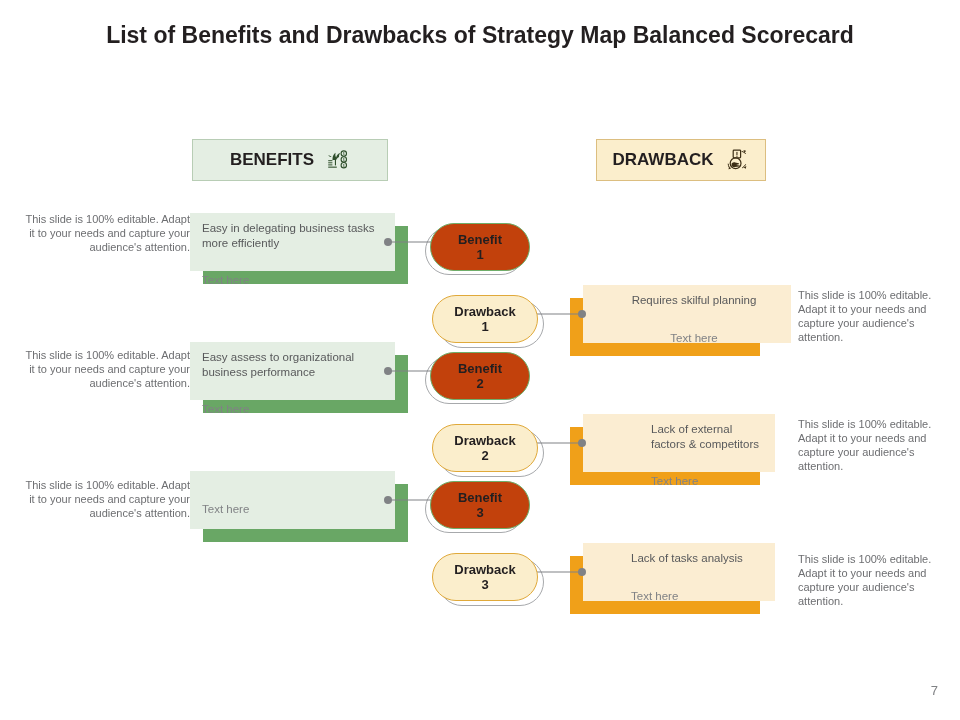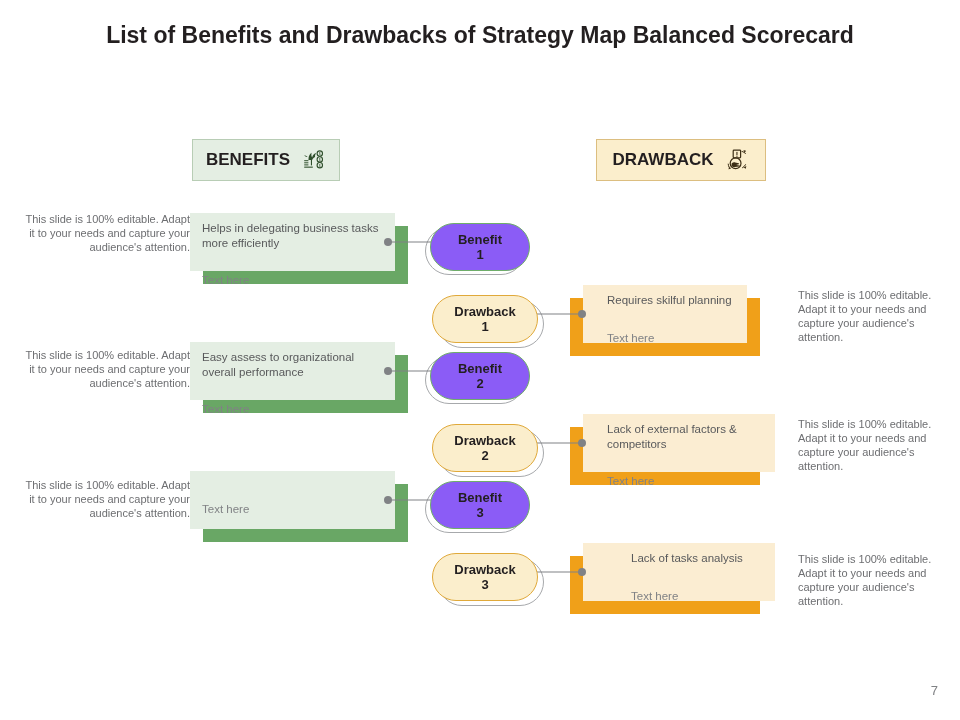--- a/index.html
+++ b/index.html
@@ -29,21 +29,21 @@
     display: flex;
     align-items: center;
     justify-content: center;
     gap: 10px;
     height: 42px;
     border-width: 1px;
     border-style: solid;
   }
   .hdr-label { font-size: 17px; font-weight: bold; color: #231f20; }
   .hdr-benefits {
-    left: 192px; top: 139px; width: 148px;
+    left: 192px; top: 139px; width: 196px;
     background: #e4eee3;
     border-color: #b8cdb5;
   }
   .hdr-drawback {
     left: 596px; top: 139px; width: 170px;
     background: #fbeecc;
     border-color: #dcbe80;
   }
   .hdr-icon { width: 26px; height: 26px; display:block; }
 
@@ -96,21 +96,21 @@
     display: flex;
     flex-direction: column;
     align-items: center;
     justify-content: center;
     font-size: 13px;
     font-weight: bold;
     color: #231f20;
     line-height: 15px;
     z-index: 4;
   }
-  .pill-green  { background: #8b5cf6; border-color: #6fae6a; }
+  .pill-green  { background: #c2410c; border-color: #6fae6a; }
   .pill-orange { background: #fbeecc; border-color: #e0a93a; }
 
   
   .arc {
     position: absolute;
     width: 100px; height: 48px;
     border-radius: 24px;
     border: 1.2px solid #a7a9ac;
     z-index: 2;
   }
@@ -191,51 +191,51 @@
   <div class="desc desc-left" style="top:348px">This slide is 100% editable. Adapt it to your needs and capture your audience's attention.</div>
   <div class="desc desc-left" style="top:478px">This slide is 100% editable. Adapt it to your needs and capture your audience's attention.</div>
 
   <div class="desc desc-right" style="top:288px">This slide is 100% editable. Adapt it to your needs and capture your audience's attention.</div>
   <div class="desc desc-right" style="top:417px">This slide is 100% editable. Adapt it to your needs and capture your audience's attention.</div>
   <div class="desc desc-right" style="top:552px">This slide is 100% editable. Adapt it to your needs and capture your audience's attention.</div>
 
   <div class="card card-green" style="left:190px; top:213px">
     <div class="shadow"></div>
     <div class="face">
-      <div class="card-title">Helps in delegating business tasks more efficiently</div>
+      <div class="card-title">Easy in delegating business tasks more efficiently</div>
       <div class="card-sub">Text here</div>
     </div>
   </div>
 
   <div class="card card-green" style="left:190px; top:342px">
     <div class="shadow"></div>
     <div class="face">
-      <div class="card-title">Easy assess to organizational overall  performance</div>
+      <div class="card-title">Easy assess to organizational business  performance</div>
       <div class="card-sub">Text here</div>
     </div>
   </div>
 
   <div class="card card-green" style="left:190px; top:471px">
     <div class="shadow"></div>
     <div class="face">
       <div class="card-sub">Text here</div>
     </div>
   </div>
 
   <div class="card card-orange" style="left:570px; top:285px">
     <div class="shadow" style="left:0; top:13px; width:190px;"></div>
-    <div class="face" style="left:13px; top:0; width:164px; padding-left:24px;">
+    <div class="face" style="left:13px; top:0; width:208px; padding-left:24px;text-align:center;">
       <div class="card-title">Requires skilful planning</div>
       <div class="card-sub">Text here</div>
     </div>
   </div>
 
   <div class="card card-orange" style="left:570px; top:414px">
     <div class="shadow" style="left:0; top:13px; width:190px;"></div>
-    <div class="face" style="left:13px; top:0; width:192px; padding-left:24px;">
+    <div class="face" style="left:13px; top:0; width:192px; padding-left:68px;">
       <div class="card-title">Lack of external factors &amp; competitors</div>
       <div class="card-sub">Text here</div>
     </div>
   </div>
 
   <div class="card card-orange" style="left:570px; top:543px">
     <div class="shadow" style="left:0; top:13px; width:190px;"></div>
     <div class="face" style="left:13px; top:0; width:192px; padding-left:48px;">
       <div class="card-title">Lack of tasks analysis</div>
       <div class="card-sub">Text here</div>

